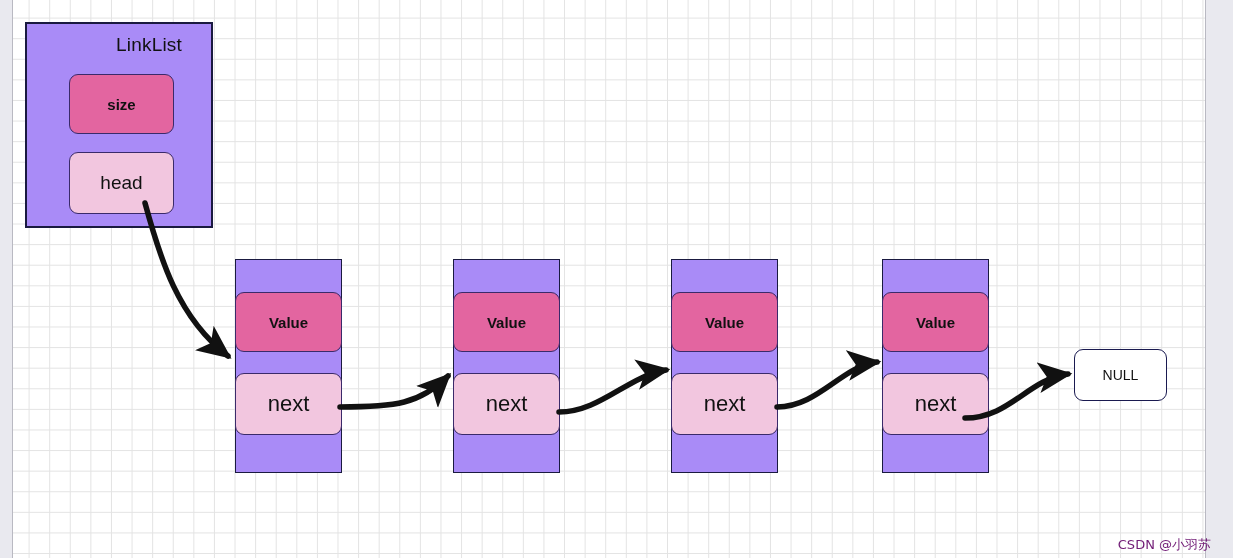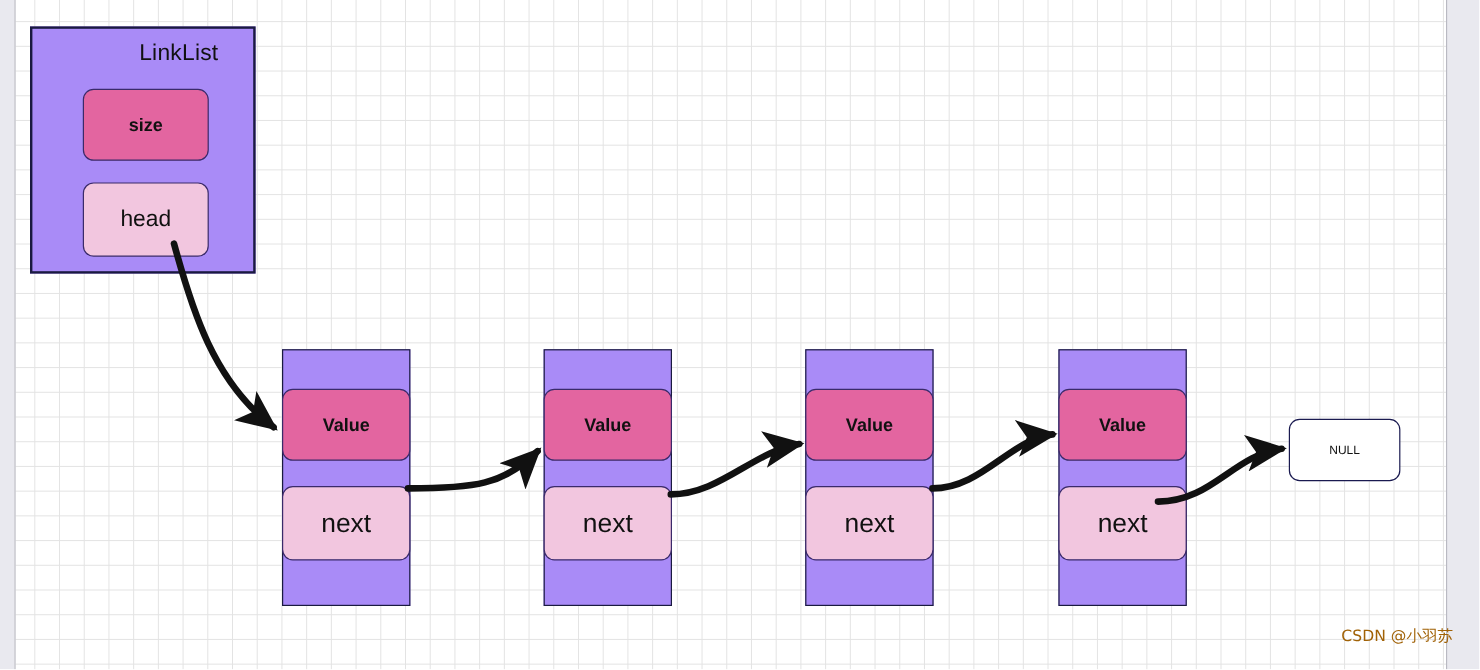--- a/index.html
+++ b/index.html
@@ -101,21 +101,20 @@
 
   
   .node {
     position: absolute;
     top: 259px;
     width: 107px;
     height: 214px;
     background: #a98bf7;
     border: 1.5px solid #1a1a40;
     box-sizing: border-box;
-    margin-top: 32px;
   }
   .node .slot {
     position: absolute;
     left: -1px;
     width: 107px;
     box-sizing: border-box;
     border: 1.5px solid #3a2a6a;
     border-radius: 9px;
     display: flex;
     align-items: center;
@@ -144,41 +143,41 @@
     top: 349px;
     width: 93px;
     height: 52px;
     background: #ffffff;
     border: 1.5px solid #1a1a50;
     border-radius: 9px;
     box-sizing: border-box;
     display: flex;
     align-items: center;
     justify-content: center;
-    font-size: 10px;
+    font-size: 14px;
     color: #111111;
   }
 
   
   #edges {
     position: absolute;
     left: 0;
     top: 0;
     width: 1233px;
     height: 558px;
     pointer-events: none;
   }
 
   
   .watermark {
     position: absolute;
     right: 22px;
-    bottom: 19px;
+    bottom: 4px;
     font-size: 13px;
-    color: #a16207;
+    color: #701a75;
     font-family: "DejaVu Sans", sans-serif;
     white-space: nowrap;
   }
 </style>
 </head>
 <body>
 
 <div id="canvas">
 
   <div class="grid"></div>

